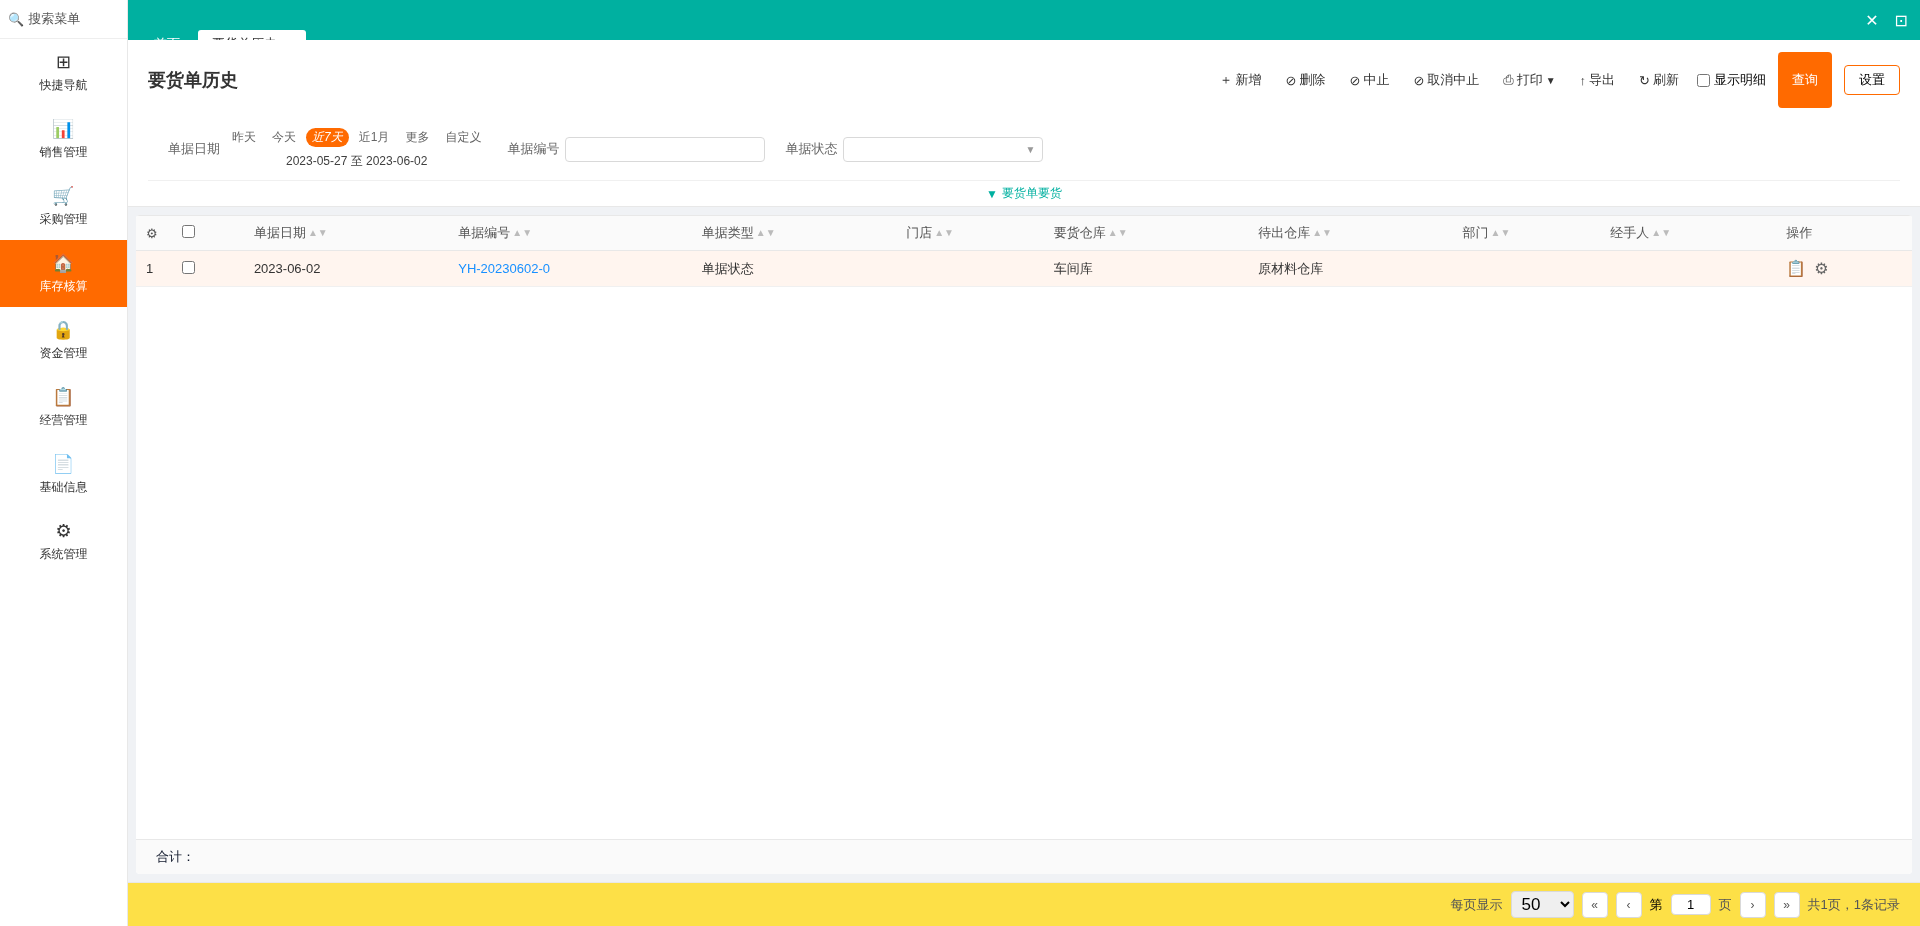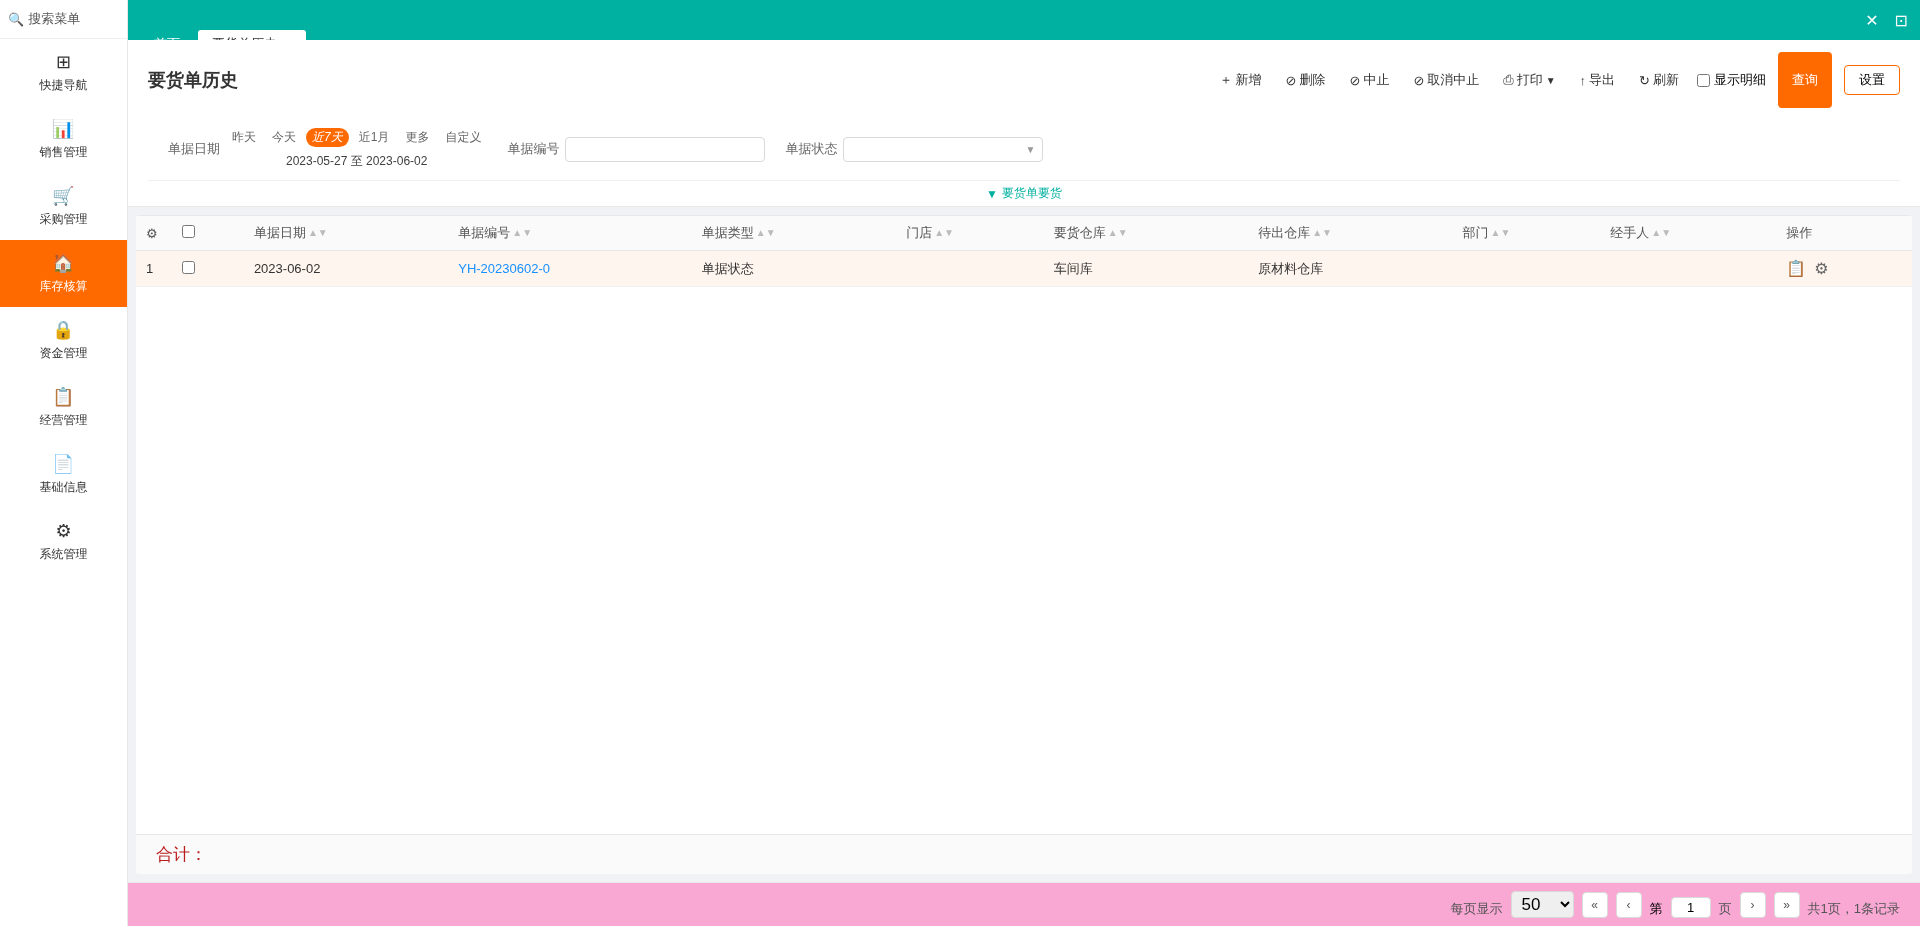--- a/index.html
+++ b/index.html
@@ -252,33 +252,33 @@
     .action-icons { display: flex; gap: 8px; }
     .action-icon { cursor: pointer; color: #666; font-size: 16px; }
     .settings-col { width: 36px; text-align: center; }
     .row-num { color: #666; }
 
     
     .table-footer {
       background: #fafafa;
       border-top: 1px solid #e8e8e8;
       padding: 8px 20px;
-      font-size: 17px;
-      color: #b91c1c;
+      font-size: 13px;
+      color: #0f172a;
       display: flex;
       align-items: center;
     }
 
     
     .pagination-bar {
-      background: #f9a8d4;
+      background: #fde047;
       border-top: 1px solid #e8e8e8;
       padding: 8px 20px;
       display: flex;
-      align-items: flex-end;
+      align-items: center;
       justify-content: flex-end;
       gap: 8px;
       font-size: 13px;
       flex-shrink: 0;
     }
     .page-size-label { color: #555; }
     .page-size-select {
       border: 1px solid #d9d9d9;
       border-radius: 4px;
       padding: 2px 6px;

